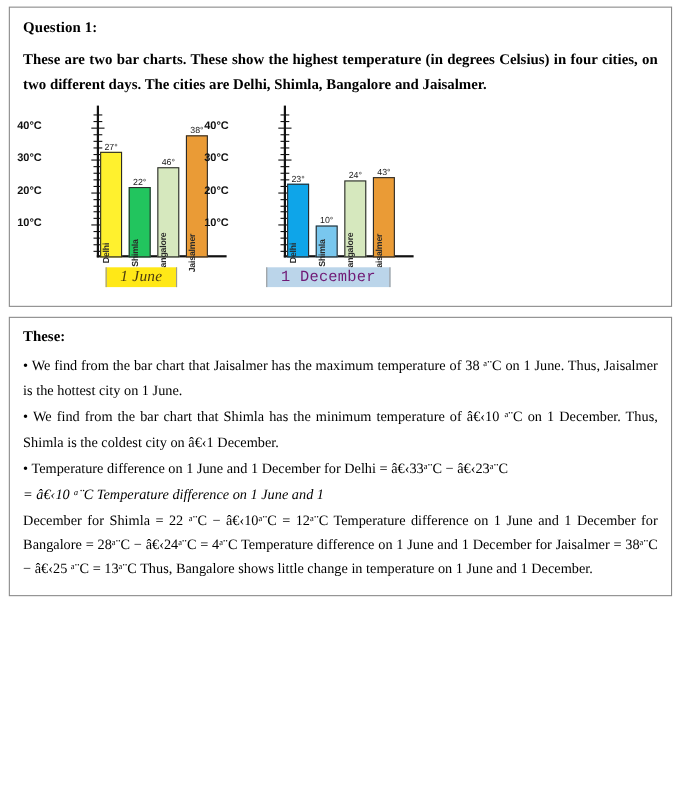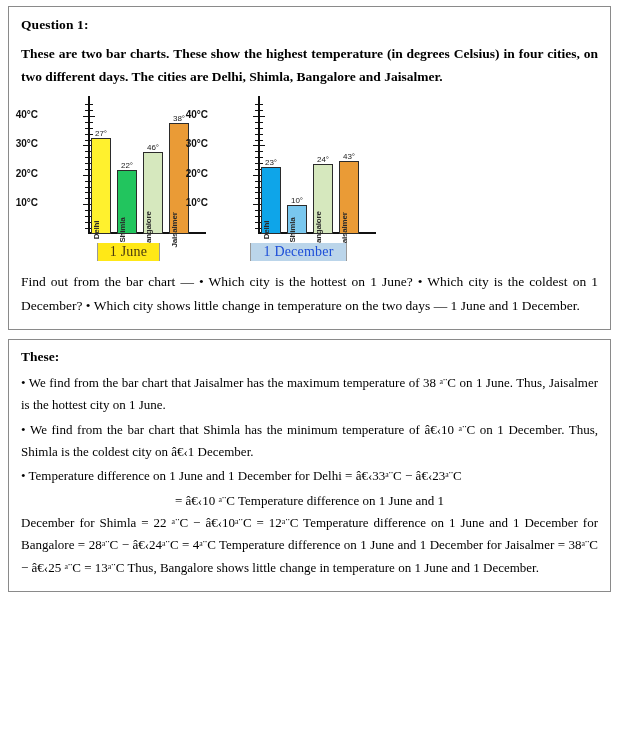--- a/index.html
+++ b/index.html
@@ -60,22 +60,23 @@
     margin: 0 0 7px 0;
   }
   .a-para {
     font-size: 13px;
     line-height: 1.72;
     margin: 0 0 2px 0;
     text-align: justify;
     text-justify: inter-word;
   }
   .a-para.indent-right {
-    text-align: center;
+    text-align: left;
     margin: 0;
+    font-style: italic;
   }
 
   
   .charts-row {
     position: relative;
     height: 170px;
     margin: 8px 0 0 0;
   }
   .chart {
     position: absolute;
@@ -187,24 +188,26 @@
     font-size: 14px;
     font-family: "Liberation Serif", serif;
     padding: 1px 12px;
     border-left: 1px solid #999;
     border-right: 1px solid #999;
     letter-spacing: 0.2px;
   }
   .daylabel.june {
     background: #FFE817;
     color: #4a3a10;
+    font-style: italic;
   }
   .daylabel.december {
     background: #BBD5EA;
-    color: #1d4ed8;
+    color: #701a75;
+    font-family: Liberation Mono, monospace;
   }
 </style>
 </head>
 <body>
 
 <div class="page">
 
   <div class="box question-box">
 
     <div class="q-title">Question 1:</div>
@@ -336,21 +339,20 @@
               </div>
             </div>
         </div>
         <div class="daylabel-wrap">
           <span class="daylabel december">1 December</span>
         </div>
       </div>
 
     </div>
 
-    <div class="q-prompt">Find out from the bar chart — • Which city is the hottest on 1 June? • Which city is the coldest on 1 December? • Which city shows little change in temperature on the two days — 1 June and 1 December.</div>
 
   </div>
 
   <div class="box answer-box">
     <div class="a-title">These:</div>
     <div class="a-para">• We find from the bar chart that Jaisalmer has the maximum temperature of 38 ᵃ¨C on 1 June. Thus, Jaisalmer is the hottest city on 1 June.</div>
     <div class="a-para">• We find from the bar chart that Shimla has the minimum temperature of â€‹10 ᵃ¨C on 1 December. Thus, Shimla is the coldest city on â€‹1 December.</div>
     <div class="a-para">•      Temperature      difference      on      1      June      and      1      December      for      Delhi = â€‹33ᵃ¨C − â€‹23ᵃ¨C</div>
     <div class="a-para indent-right">= â€‹10 ᵃ¨C Temperature difference on 1 June and 1</div>
     <div class="a-para">December for Shimla = 22 ᵃ¨C − â€‹10ᵃ¨C = 12ᵃ¨C Temperature difference on 1 June and 1 December for Bangalore = 28ᵃ¨C − â€‹24ᵃ¨C = 4ᵃ¨C Temperature difference on 1 June and 1 December for Jaisalmer = 38ᵃ¨C − â€‹25 ᵃ¨C = 13ᵃ¨C Thus, Bangalore shows little change in temperature on 1 June and 1 December.</div>

